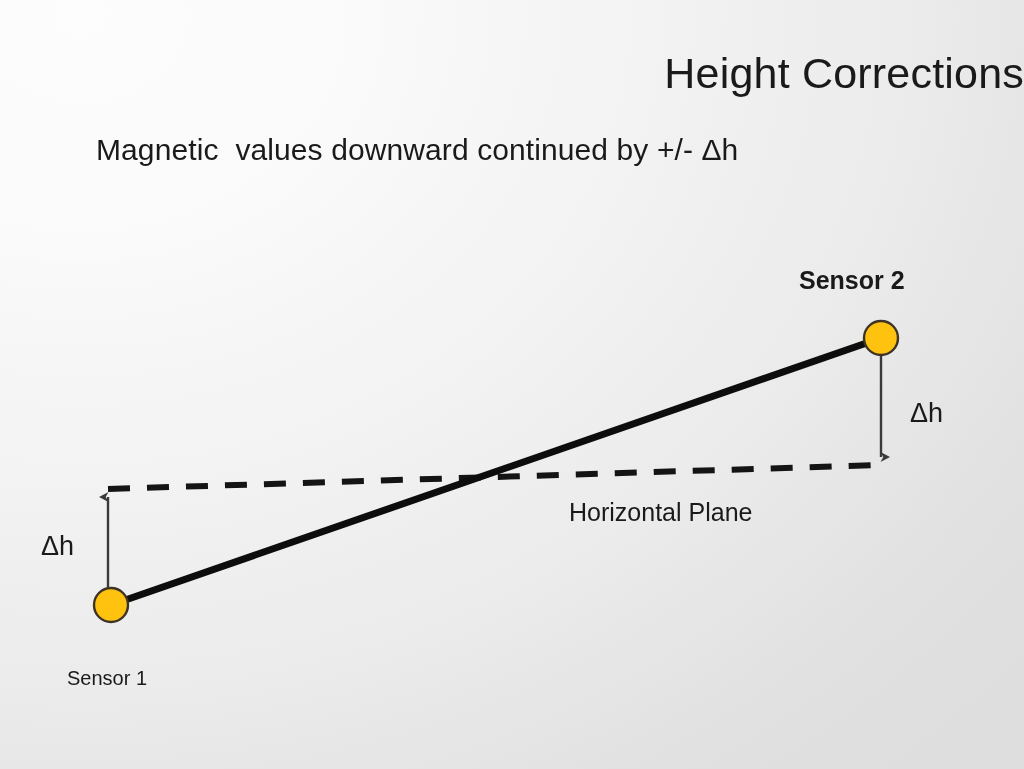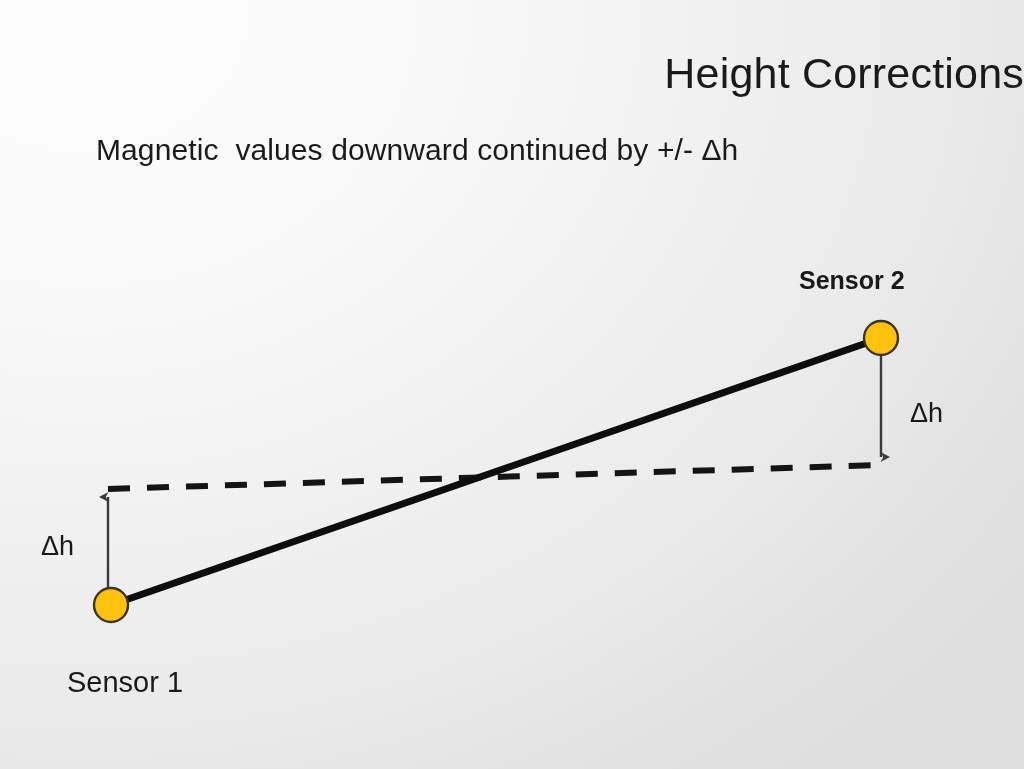--- a/index.html
+++ b/index.html
@@ -48,21 +48,21 @@
   }
   #label-sensor2 {
     left: 799px;
     top: 268px;
     font-size: 25px;
     font-weight: bold;
   }
   #label-sensor1 {
     left: 67px;
     top: 668px;
-    font-size: 29px;
+    font-size: 20px;
   }
   #label-horizontal-plane {
     left: 569px;
     top: 500px;
     font-size: 25px;
   }
   #label-dh-left {
     left: 41px;
     top: 533px;
     font-size: 27px;
@@ -102,18 +102,19 @@
 
     <circle cx="111" cy="605" r="17" fill="#FFC20E" stroke="#3d3326" stroke-width="2.4"></circle>
 
     <circle cx="881" cy="338" r="17" fill="#FFC20E" stroke="#3d3326" stroke-width="2.4"></circle>
   </svg>
 
   <div class="txt" id="label-sensor2">Sensor 2</div>
 
   <div class="txt" id="label-sensor1">Sensor 1</div>
 
+  <div class="txt" id="label-horizontal-plane">Horizontal Plane</div>
 
   <div class="txt" id="label-dh-left">Δh</div>
 
   <div class="txt" id="label-dh-right">Δh</div>
 
 </div>
 
 </body></html>

